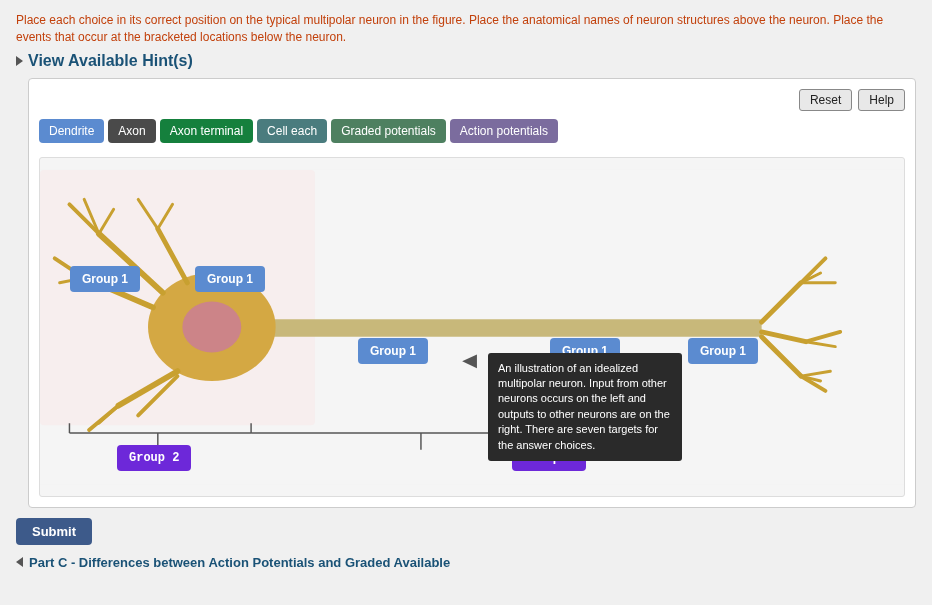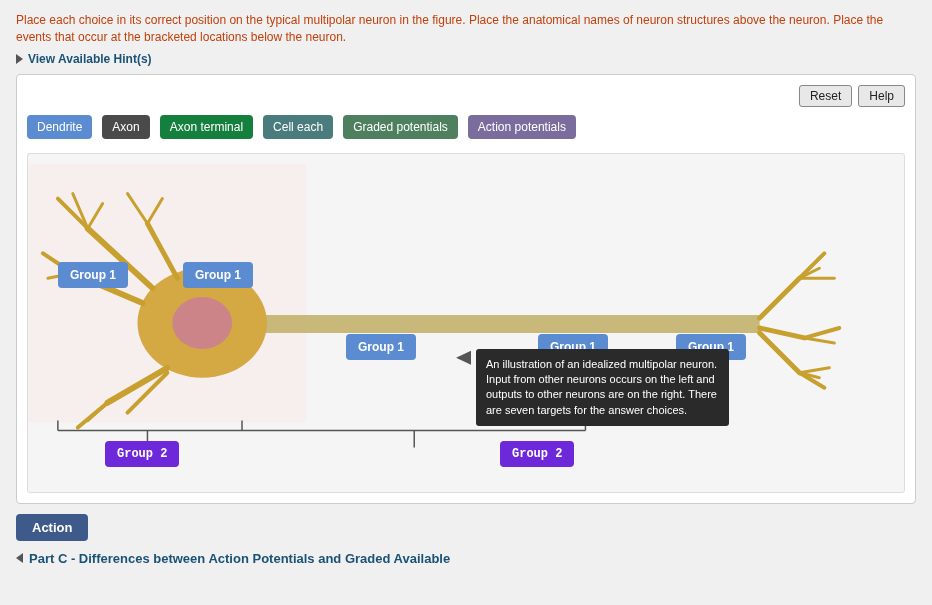--- a/index.html
+++ b/index.html
@@ -30,50 +30,51 @@
       display: inline-block;
       width: 0;
       height: 0;
       border-top: 5px solid transparent;
       border-bottom: 5px solid transparent;
       border-left: 7px solid #555;
       margin-right: 5px;
     }
     .hint-link {
       color: #1a5276;
-      font-size: 12px;
+      font-size: 16px;
       font-weight: bold;
       cursor: pointer;
       text-decoration: none;
     }
     .main-panel {
       background: #fff;
       border: 1px solid #ccc;
       border-radius: 4px;
       padding: 10px;
       position: relative;
+      margin-left: 12px;
     }
     .top-bar {
       display: flex;
       justify-content: flex-end;
       margin-bottom: 8px;
       gap: 6px;
     }
     .btn-reset, .btn-help {
       padding: 3px 10px;
       font-size: 12px;
       border: 1px solid #888;
       border-radius: 3px;
       background: #e8e8e8;
       cursor: pointer;
       color: #222;
     }
     .choices-row {
       display: flex;
-      gap: 10px;
+      gap: 4px;
       margin-bottom: 14px;
       flex-wrap: wrap;
       align-items: center;
     }
     .choice-tag {
       padding: 5px 10px;
       border-radius: 4px;
       font-size: 12px;
       cursor: pointer;
       color: #fff;
@@ -123,21 +124,21 @@
     }
 
     
     .info-box {
       position: absolute;
       background: #2a2a2a;
       color: #fff;
       font-size: 11px;
       padding: 8px 10px;
       border-radius: 3px;
-      width: 253px;
+      width: 194px;
       line-height: 1.4;
       left: 448px;
       top: 195px;
     }
 
     .submit-btn {
       display: inline-block;
       margin-top: 10px;
       padding: 6px 16px;
       background: #3d5a8a;
@@ -275,21 +276,21 @@
 
       <div class="info-box">
         <span>An illustration of an idealized multipolar neuron. Input from other neurons occurs on the left and outputs to other neurons are on the right. There are seven targets for the answer choices.</span>
       </div>
 
     </div>
 
   </div>
 
   
-  <button class="submit-btn">Action</button>
+  <button class="submit-btn">Submit</button>
 
   
   <div class="part-c-row">
     <span class="part-c-arrow"></span>
     <span class="part-c-label">Part C - Differences between Action Potentials and Graded Available</span>
   </div>
 
 </div>
 
 </body></html>

